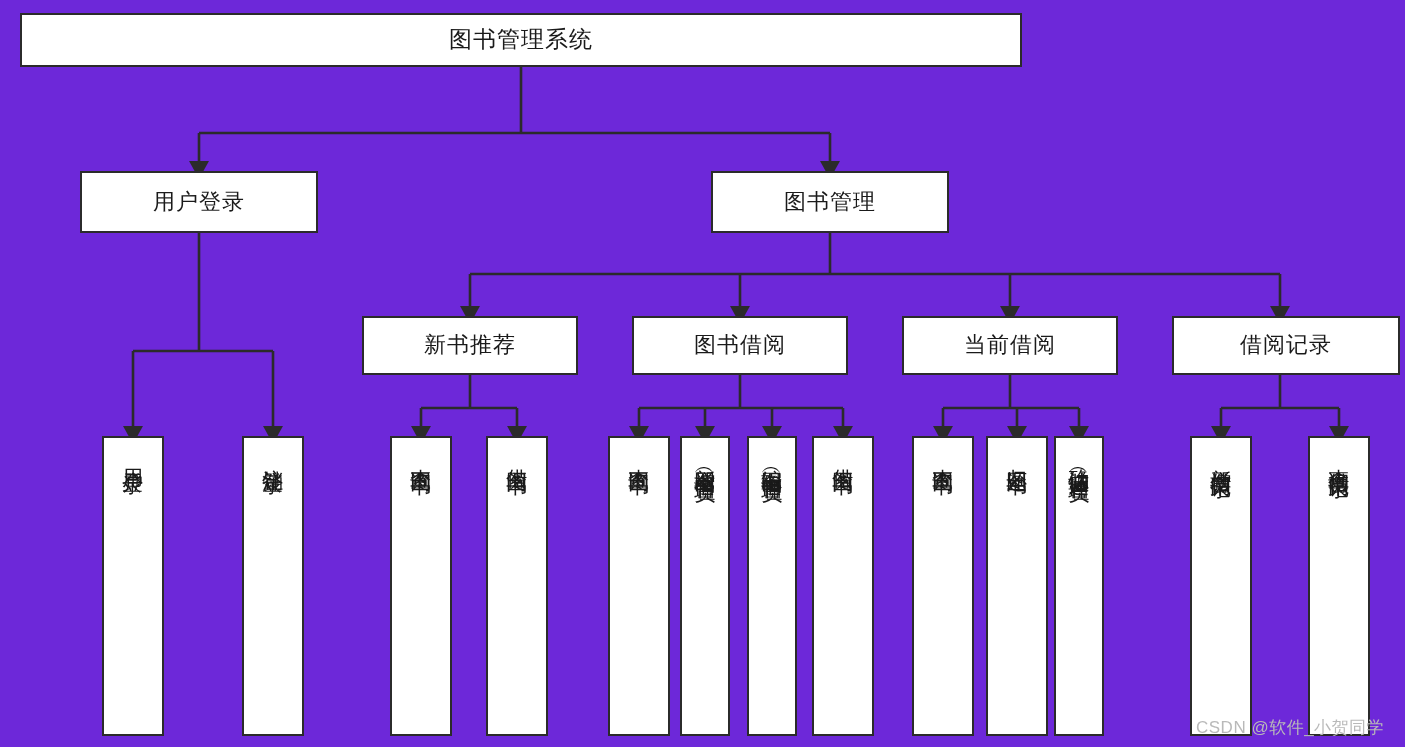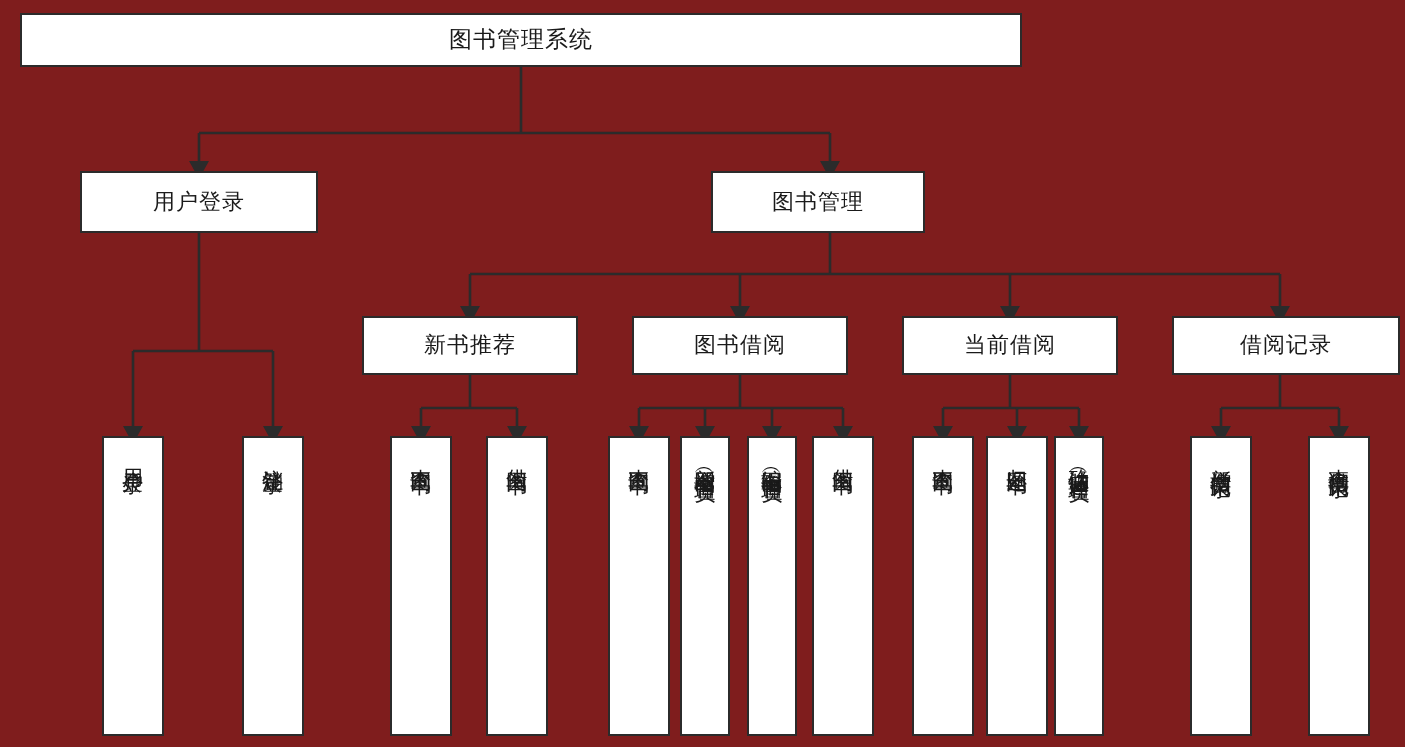--- a/index.html
+++ b/index.html
@@ -8,21 +8,21 @@
     padding: 0;
     background: #ffffff;
   }
   body {
     font-family: "Liberation Sans", "DejaVu Sans", sans-serif;
   }
   #diagram-root {
     position: relative;
     width: 1405px;
     height: 747px;
-    background: #7f1d1d;
+    background: #6d28d9;
     overflow: hidden;
   }
   #edges-layer {
     position: absolute;
     left: 0;
     top: 0;
     width: 1405px;
     height: 747px;
     pointer-events: none;
   }
@@ -112,21 +112,21 @@
         <path d="M 1280 375 L 1280 408"></path>
         <path d="M 1221 408 L 1339 408"></path>
         <path d="M 1221 408 L 1221 434" marker-end="url(#arrowhead)"></path>
         <path d="M 1339 408 L 1339 434" marker-end="url(#arrowhead)"></path>
       </g>
   </svg>
 
   <div class="node node-h node-root" style="left: 20px; top: 13px; width: 1002px; height: 54px;">图书管理系统</div>
 
   <div class="node node-h" style="left: 80px; top: 171px; width: 238px; height: 62px;">用户登录</div>
-  <div class="node node-h" style="left: 711px; top: 171px; width: 214px; height: 62px;">图书管理</div>
+  <div class="node node-h" style="left: 711px; top: 171px; width: 238px; height: 62px;">图书管理</div>
 
   <div class="node node-h" style="left: 632px; top: 316px; width: 216px; height: 59px;">图书借阅</div>
   <div class="node node-h" style="left: 362px; top: 316px; width: 216px; height: 59px;">新书推荐</div>
   <div class="node node-h" style="left: 902px; top: 316px; width: 216px; height: 59px; text-align: center;">当前借阅</div>
   <div class="node node-h" style="left: 1172px; top: 316px; width: 228px; height: 59px;">借阅记录</div>
 
   <div class="node node-v" style="left: 102px; top: 436px; width: 62px; height: 300px;">
     <span class="vlabel">用户登录</span>
   </div>
   <div class="node node-v" style="left: 242px; top: 436px; width: 62px; height: 300px;">
@@ -159,14 +159,15 @@
   <div class="node node-v" style="left: 1054px; top: 436px; width: 50px; height: 300px;">
     <span class="vlabel">确认归还（管理员）</span>
   </div>
   <div class="node node-v" style="left: 1190px; top: 436px; width: 62px; height: 300px;">
     <span class="vlabel">新增借阅记录</span>
   </div>
   <div class="node node-v" style="left: 1308px; top: 436px; width: 62px; height: 300px;">
     <span class="vlabel">查询借阅记录</span>
   </div>
 
+  <div class="watermark" style="left:1196px; top:716px;">CSDN @软件_小贺同学</div>
 
 </div>
 
 </body></html>

